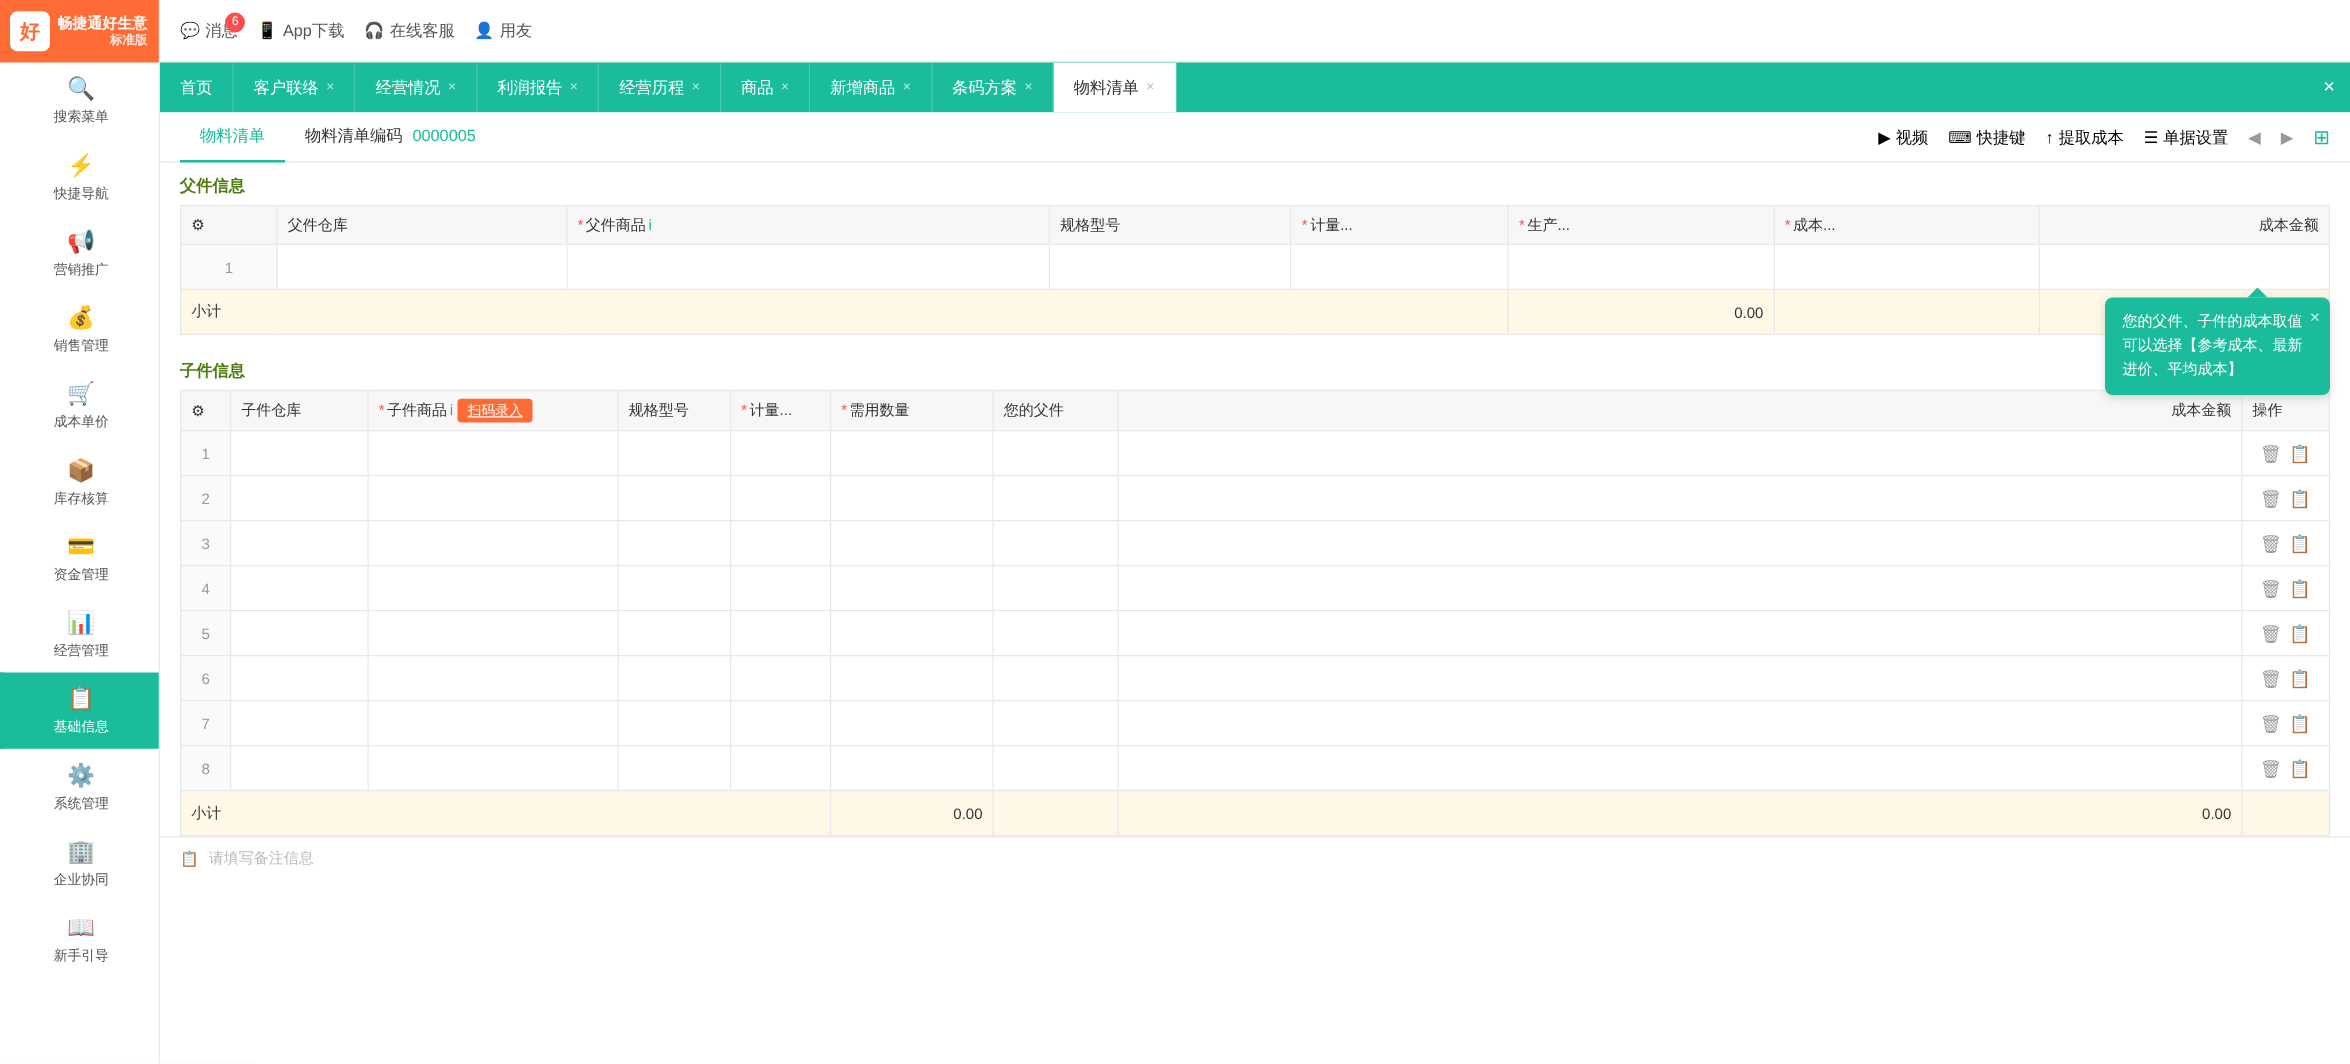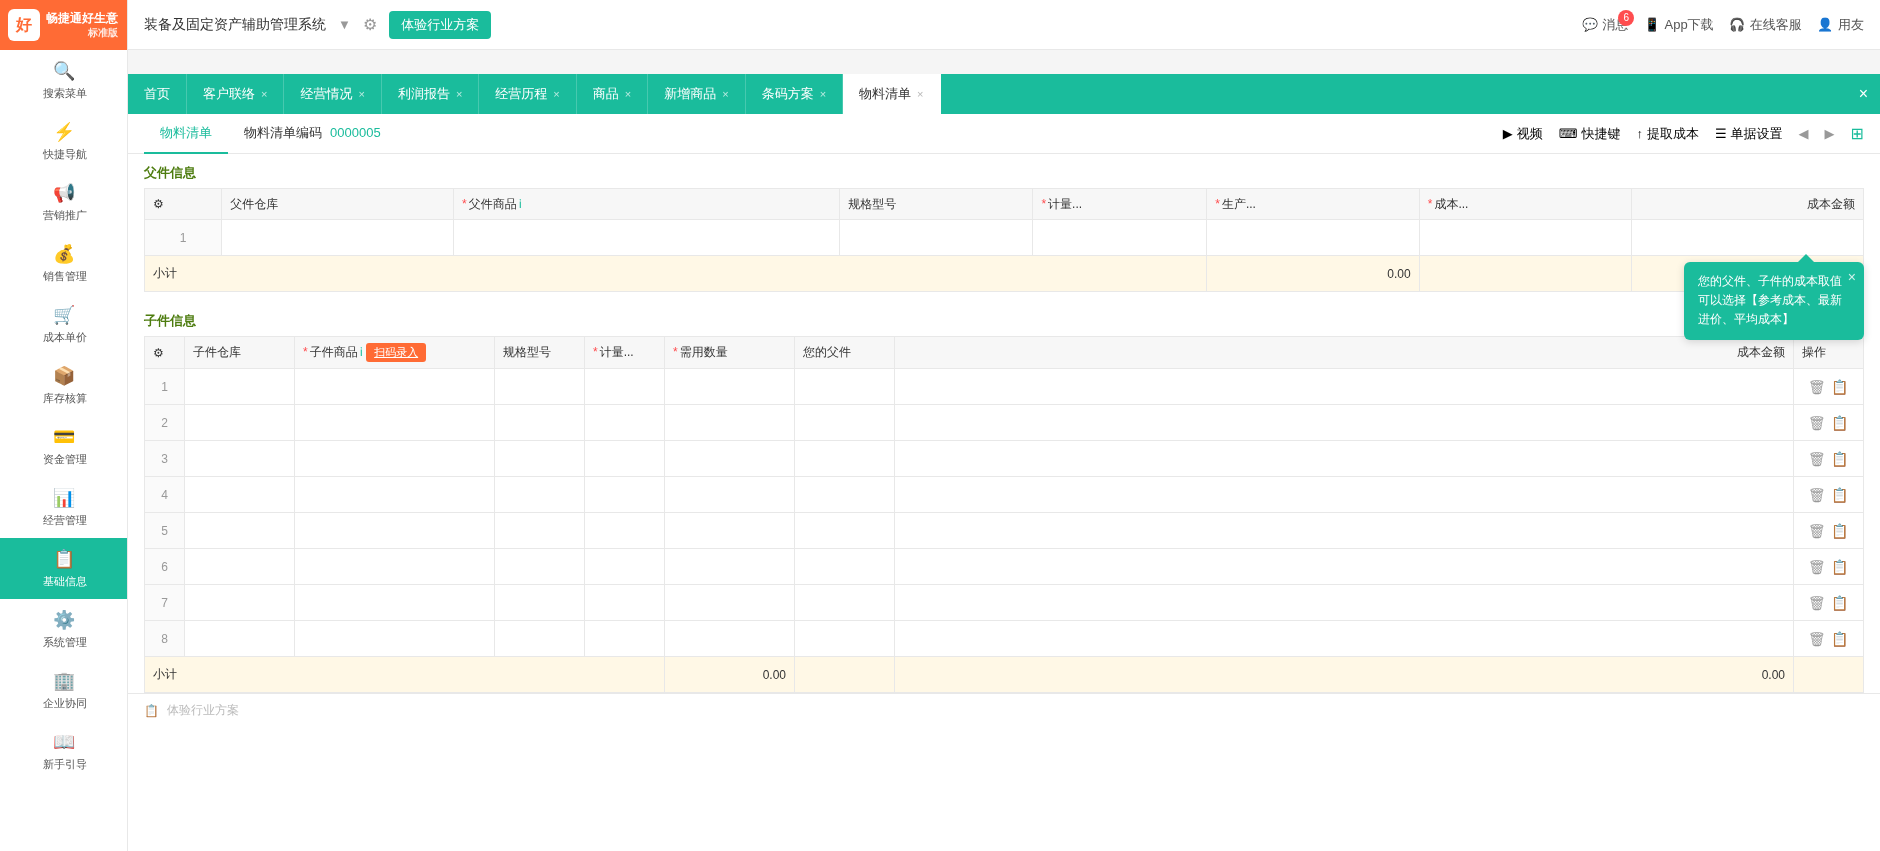--- a/index.html
+++ b/index.html
@@ -83,21 +83,20 @@
     }
 
     
     .nav-tabs {
       background: #1abc9c;
       display: flex;
       align-items: center;
       padding: 0 0;
       height: 40px;
       overflow-x: auto;
-      margin-top: 24px;
     }
     .nav-tab {
       padding: 0 16px;
       height: 40px;
       display: flex; align-items: center; gap: 6px;
       color: #fff;
       cursor: pointer;
       font-size: 13px;
       white-space: nowrap;
       border-right: 1px solid rgba(255,255,255,0.2);
@@ -302,26 +301,20 @@
       <div class="sidebar-item">
         <span class="si-icon">📖</span>
         <span class="si-label">新手引导</span>
       </div>
     </div>
 </div>
 
 <div class="main">
 
   <div class="topbar">
-    <div class="topbar-left">
-      <span class="system-title">装备及固定资产辅助管理系统</span>
-      <span style="color:#999;cursor:pointer;">▼</span>
-      <span style="color:#999;cursor:pointer;font-size:16px;">⚙</span>
-      <button class="topbar-btn">体验行业方案</button>
-    </div>
     <div class="topbar-right">
       <div class="topbar-icon-group">
         <span>💬</span>
         <span>消息</span>
         <span class="badge">6</span>
       </div>
       <div class="topbar-icon-group">
         <span>📱</span>
         <span>App下载</span>
       </div>
@@ -606,16 +599,16 @@
   <td></td>
   <td class="val-right">0.00</td>
   <td></td>
 </tr>
           </tbody>
       </table>
     </div>
 
     <div class="bottom-bar">
       <span>📋</span>
-      <span style="color:#bbb;">体验行业方案</span>
+      <span style="color:#bbb;">请填写备注信息</span>
     </div>
   </div>
 </div>
 
 </body></html>

